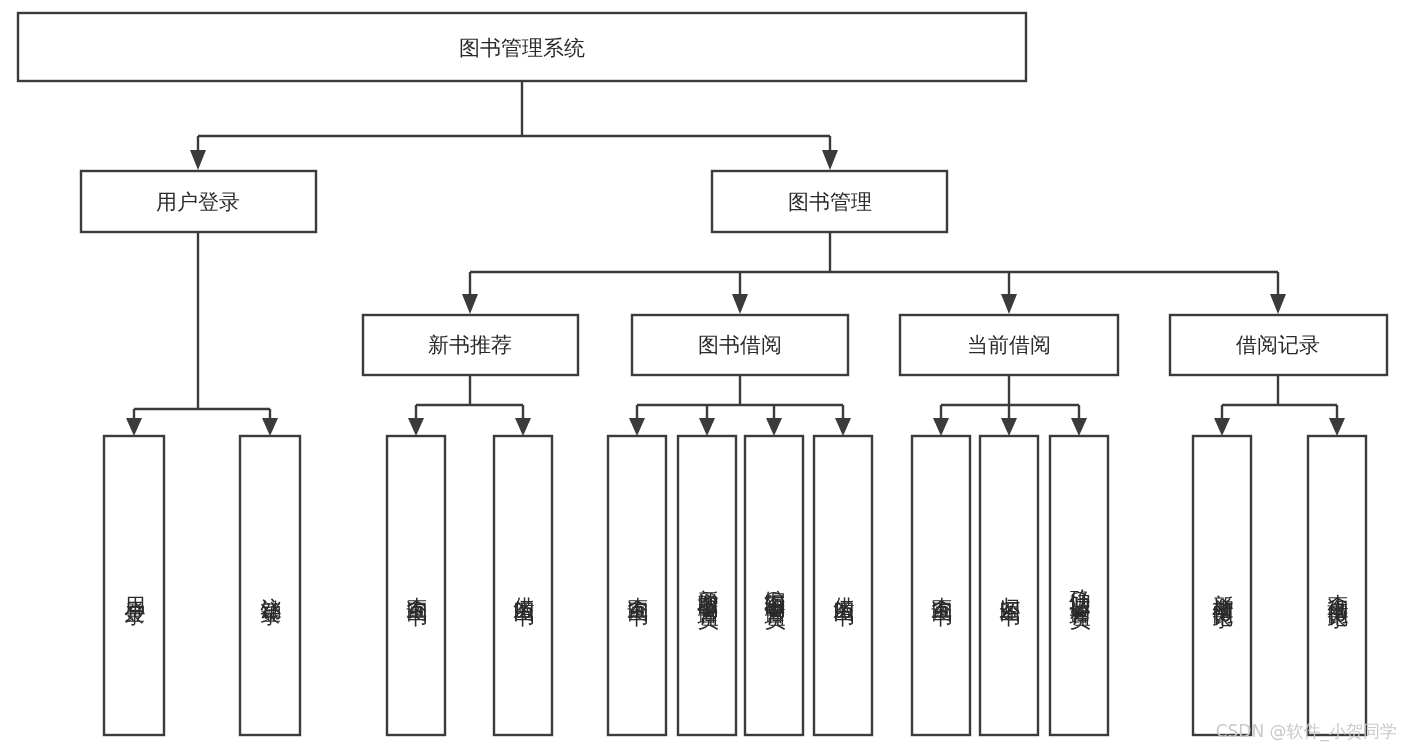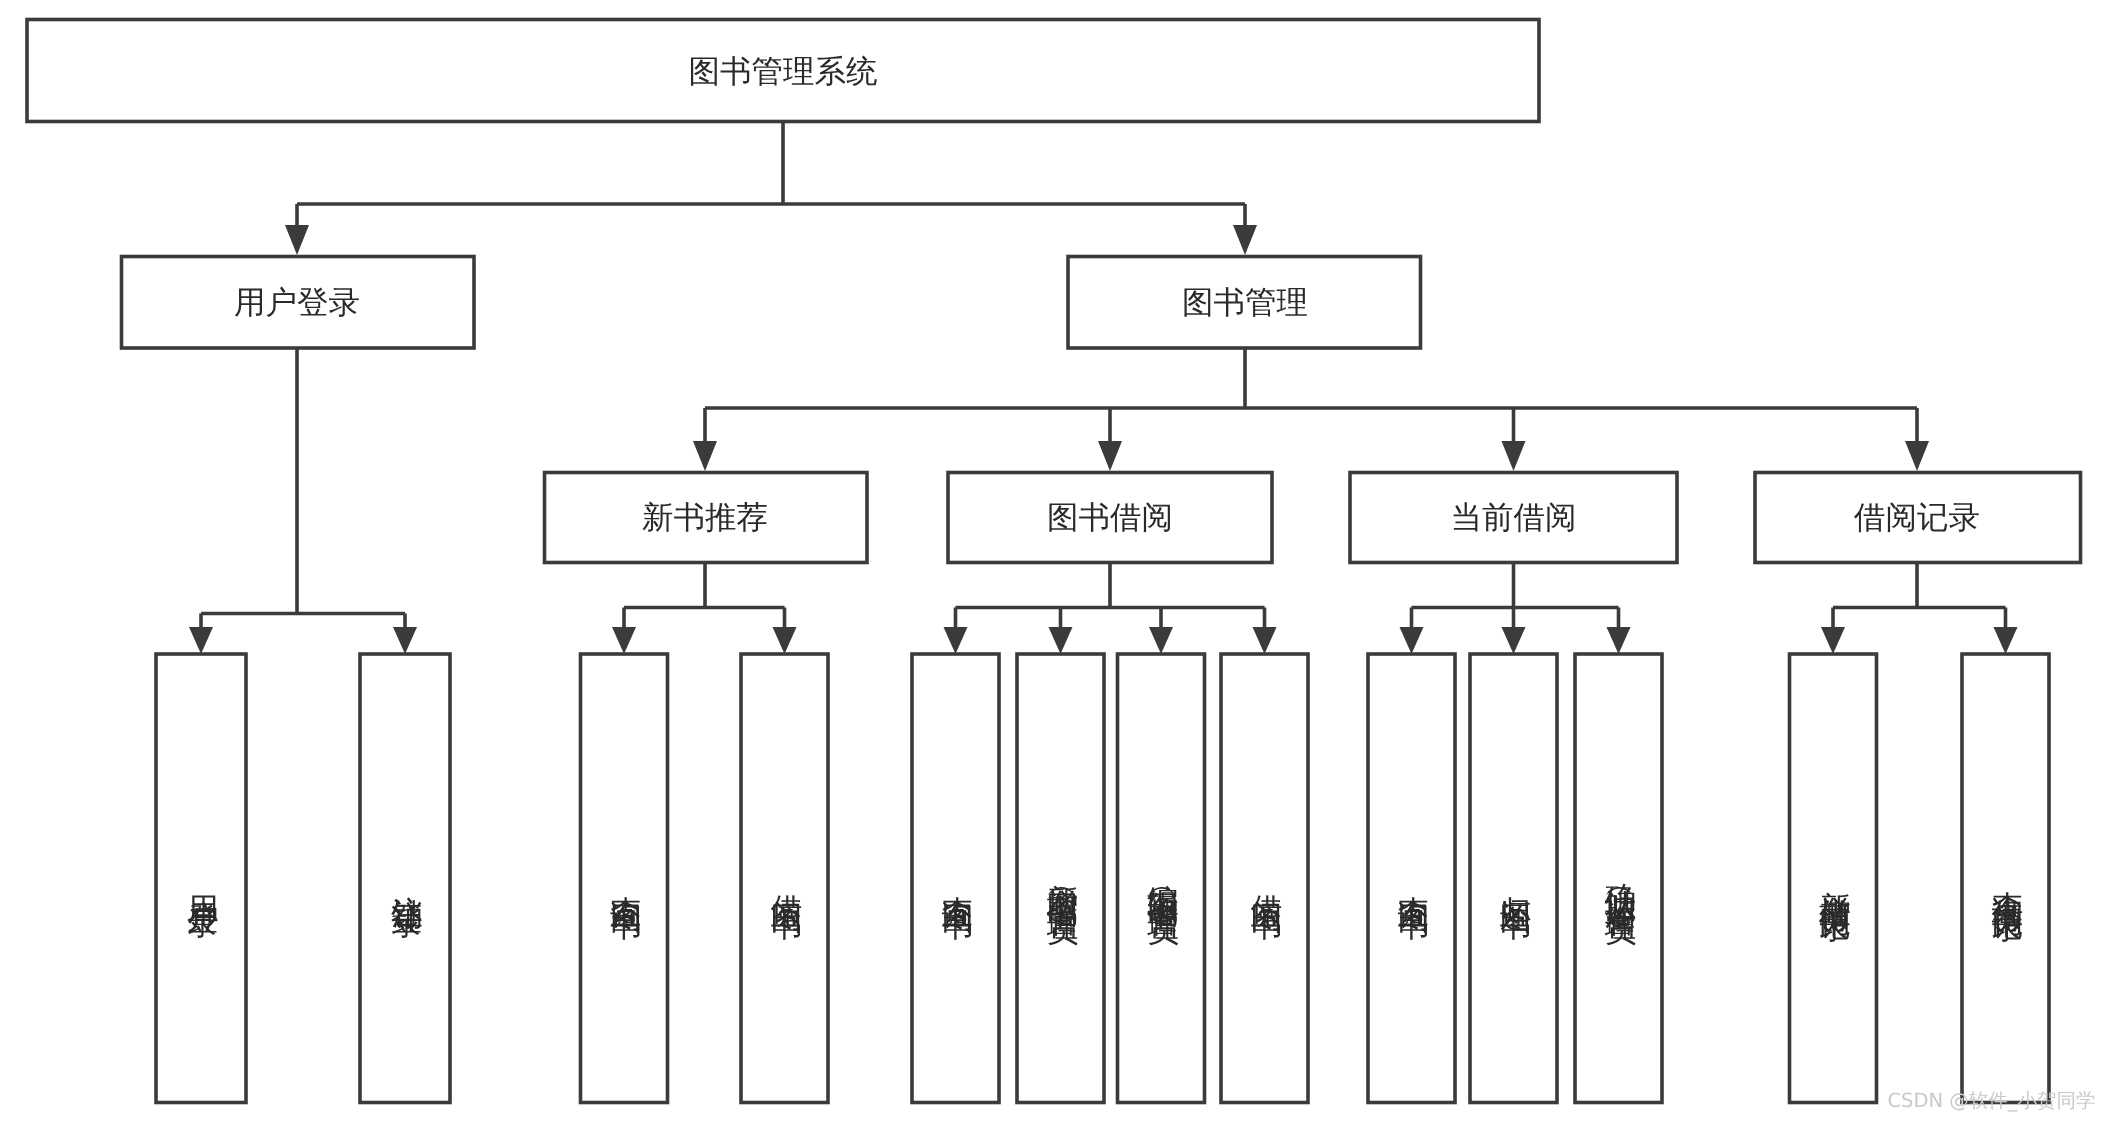--- a/index.html
+++ b/index.html
@@ -49,21 +49,21 @@
   }
   .arrow-head {
     fill: #3b3b3b;
     stroke: none;
   }
   .watermark {
     position: absolute;
     right: 8px;
     bottom: 4px;
     font-family: "DejaVu Sans", "Liberation Sans", sans-serif;
-    font-size: 13px;
+    font-size: 17px;
     color: #c9c9c9;
     white-space: nowrap;
     user-select: none;
   }
 </style>
 </head>
 <body>
 
 <svg id="chart-root" viewBox="0 0 1405 747" xmlns="http://www.w3.org/2000/svg">
 

